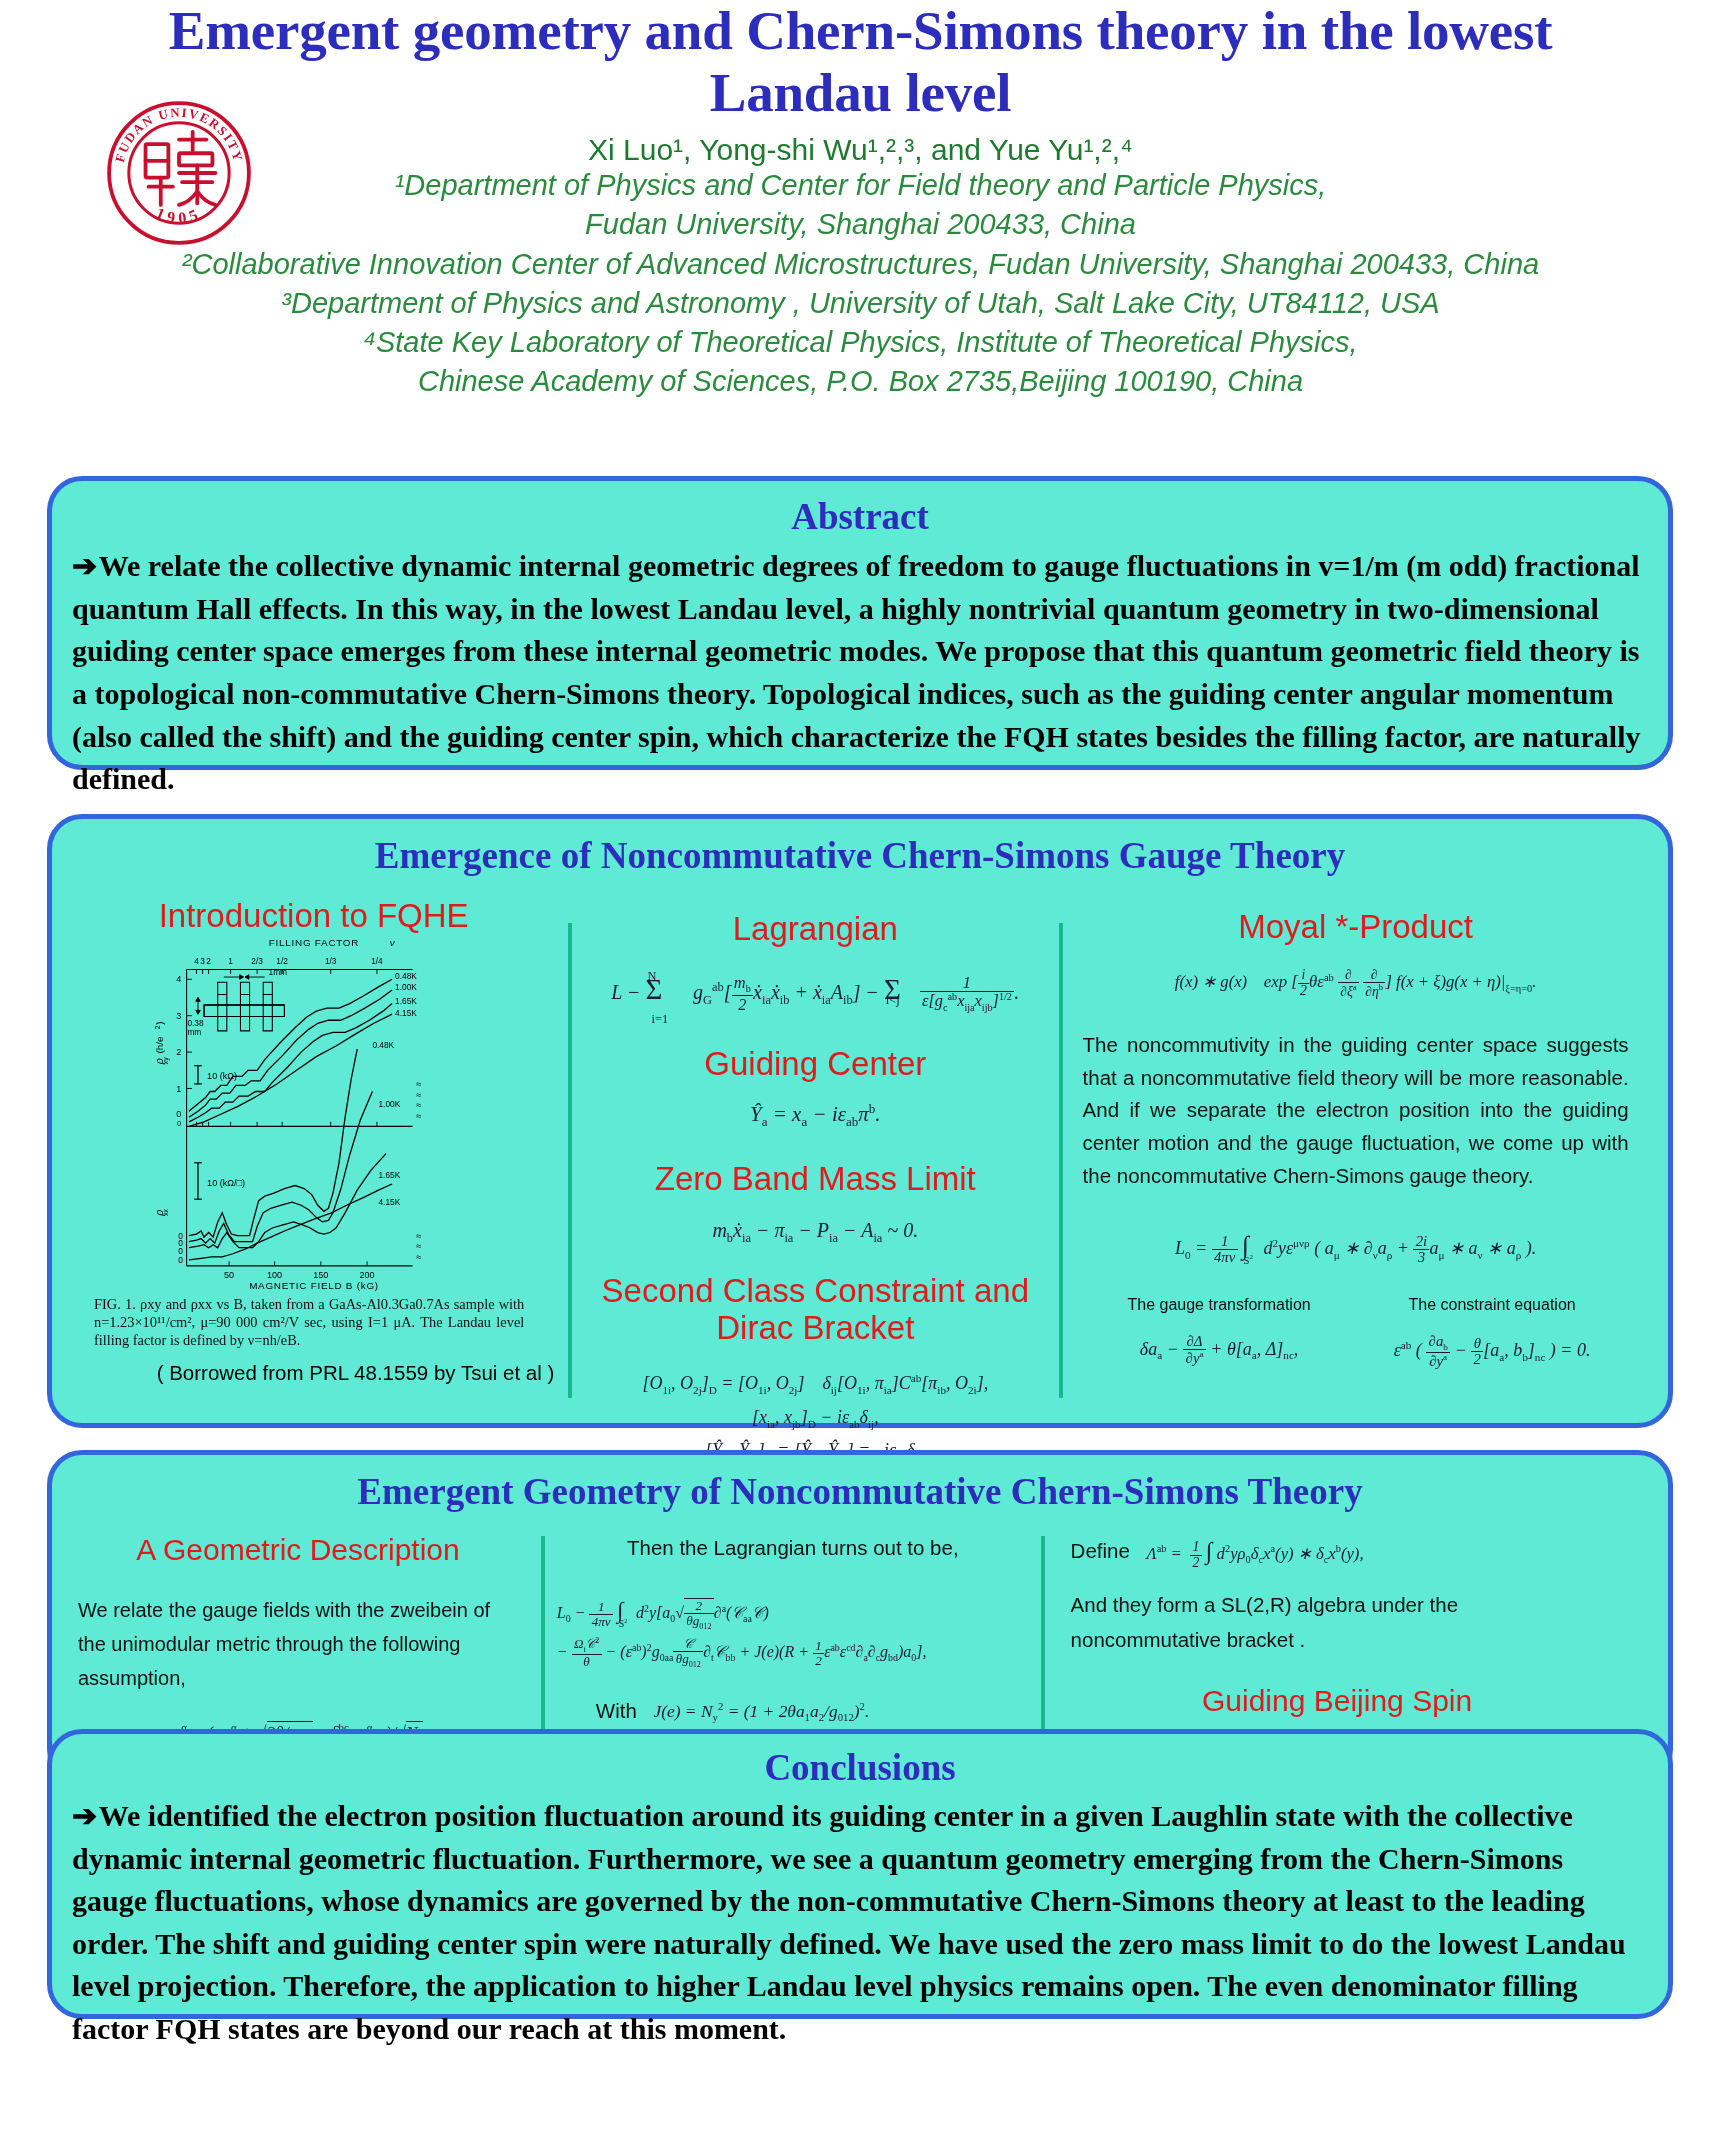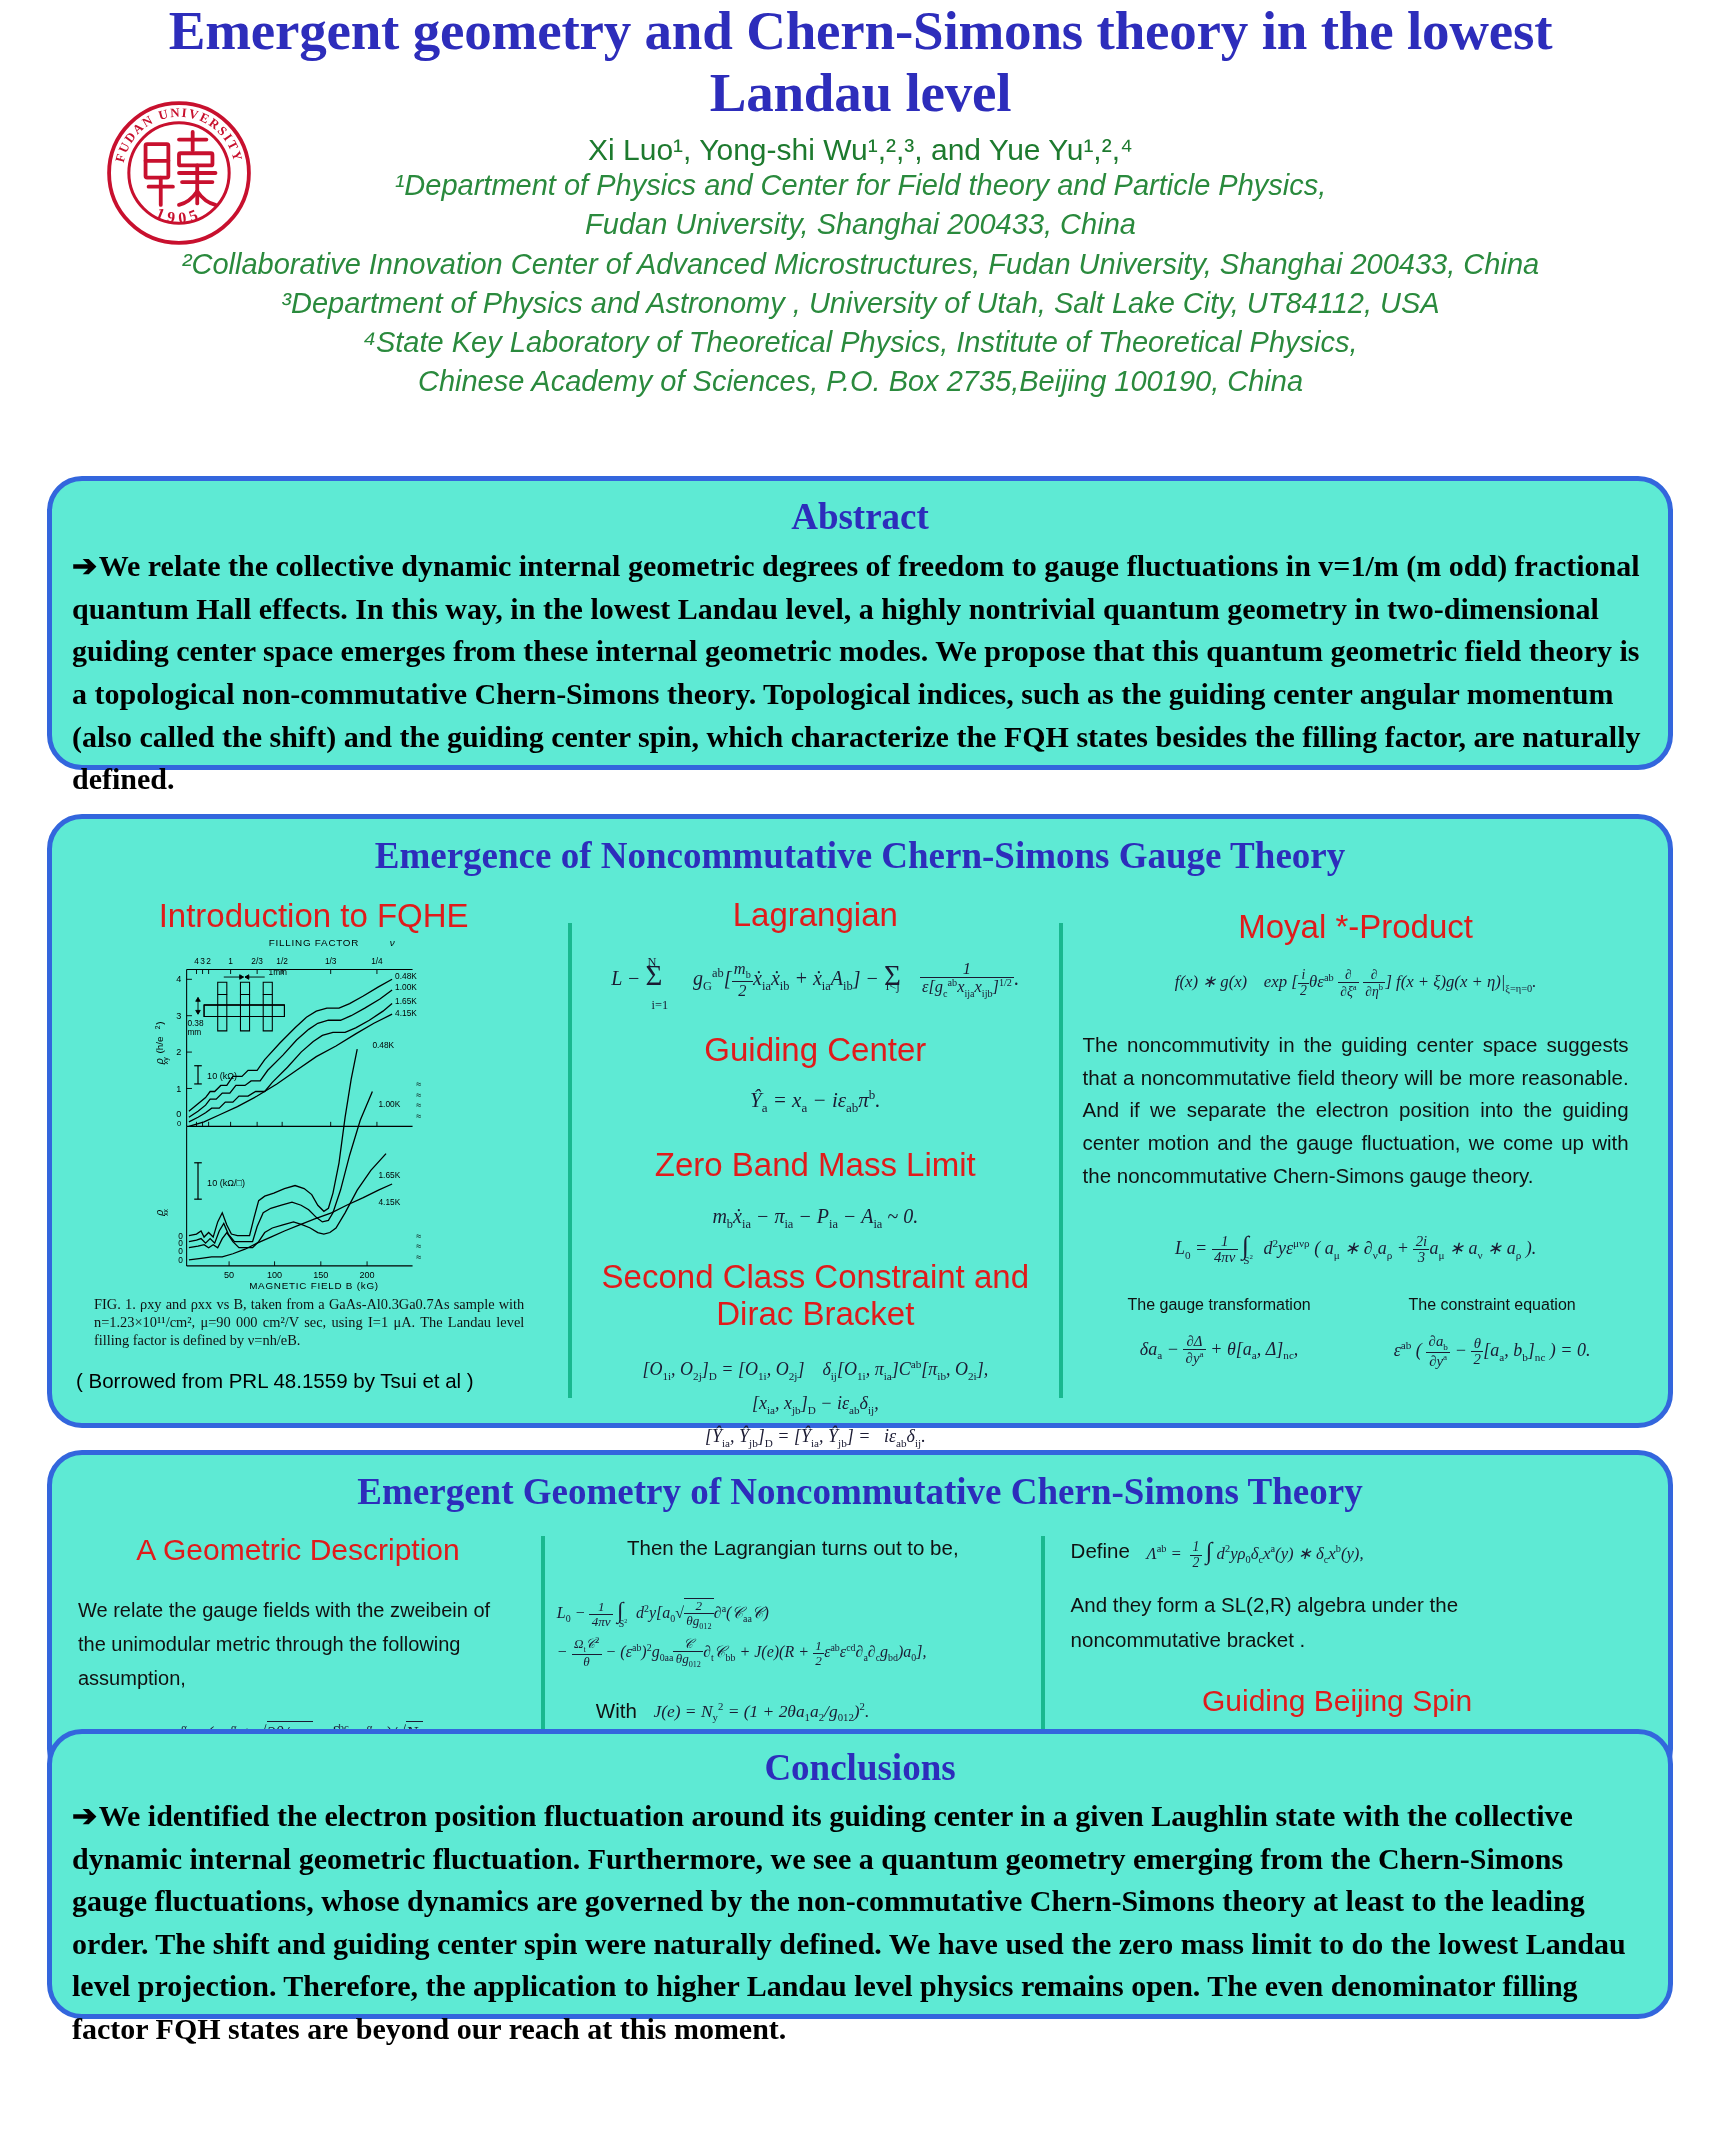--- a/index.html
+++ b/index.html
@@ -416,27 +416,27 @@
             <text x="350" y="228">≈</text>
               <text x="350" y="242">≈</text>
             <text x="350" y="400">≈</text>
               <text x="350" y="414">≈</text>
             <text x="350" y="428">≈</text>
           </g>
         </svg>
       </div>
 
       <div class="figcaption" style="margin:3px 30px 0 21px;">FIG. 1.  ρxy and ρxx vs B, taken from a GaAs-Al0.3Ga0.7As sample with n=1.23×10¹¹/cm², μ=90 000 cm²/V sec, using I=1 μA.  The Landau level filling factor is defined by ν=nh/eB.</div>
-      <div class="caption-src" style="margin-top:20px; text-align:left; padding-left:3px;">( Borrowed from PRL 48.1559 by Tsui et al )</div>
+      <div class="caption-src" style="margin-top:12px; text-align:right; padding-left:3px;">( Borrowed from PRL 48.1559 by Tsui et al )</div>
     </div>
 
     <div class="vrule"></div>
 
     <div class="col" style="width:487px; padding:0 10.6px;">
-      <div class="sub-head" style="margin-top:9px;">Lagrangian</div>
+      <div class="sub-head" style="margin-top:23px;">Lagrangian</div>
 
       <div class="math" style="font-size:20px; margin-top:20px;">
         L − <span class="lg">Σ</span><sup style="position:relative;top:-10.6px;left:-15px;">N</sup><sub style="position:relative;left:-20px;top:19px;">i=1</sub>
         g<sub>G</sub><sup>ab</sup>[<span class="frac"><span>m<sub>b</sub></span><span class="den">2</span></span>ẋ<sub>ia</sub>ẋ<sub>ib</sub> + ẋ<sub>ia</sub>A<sub>ib</sub>] −
         <span class="lg">Σ</span><sub style="position:relative;left:-15px;top:0;">i&lt;j</sub>
         <span class="frac"><span>1</span><span class="den">ε[g<sub>c</sub><sup>ab</sup>x<sub>ija</sub>x<sub>ijb</sub>]<sup>1/2</sup></span></span>.
       </div>
 
       <div class="sub-head" style="margin-top:32px;">Guiding Center</div>
       <div class="math" style="font-size:21px; margin-top:16.7px;">

